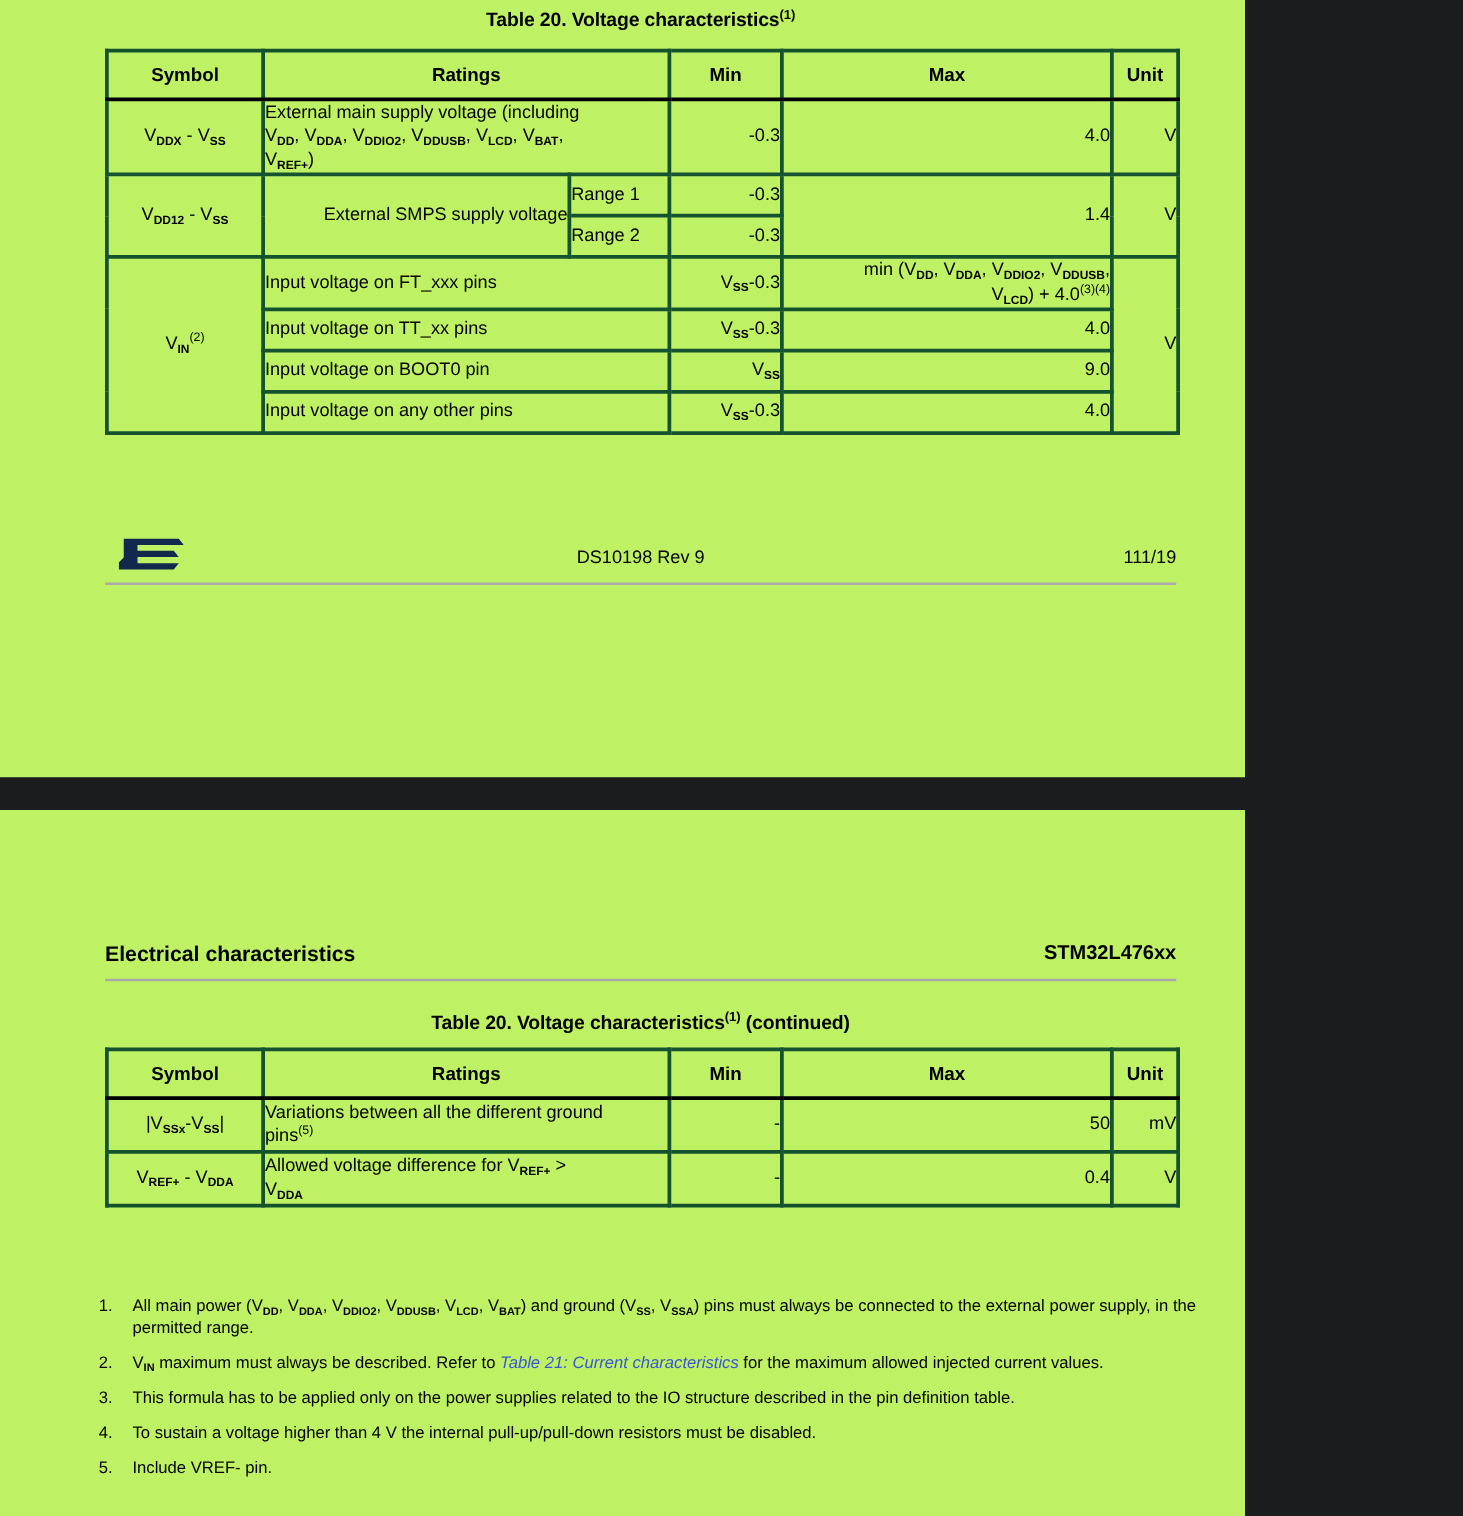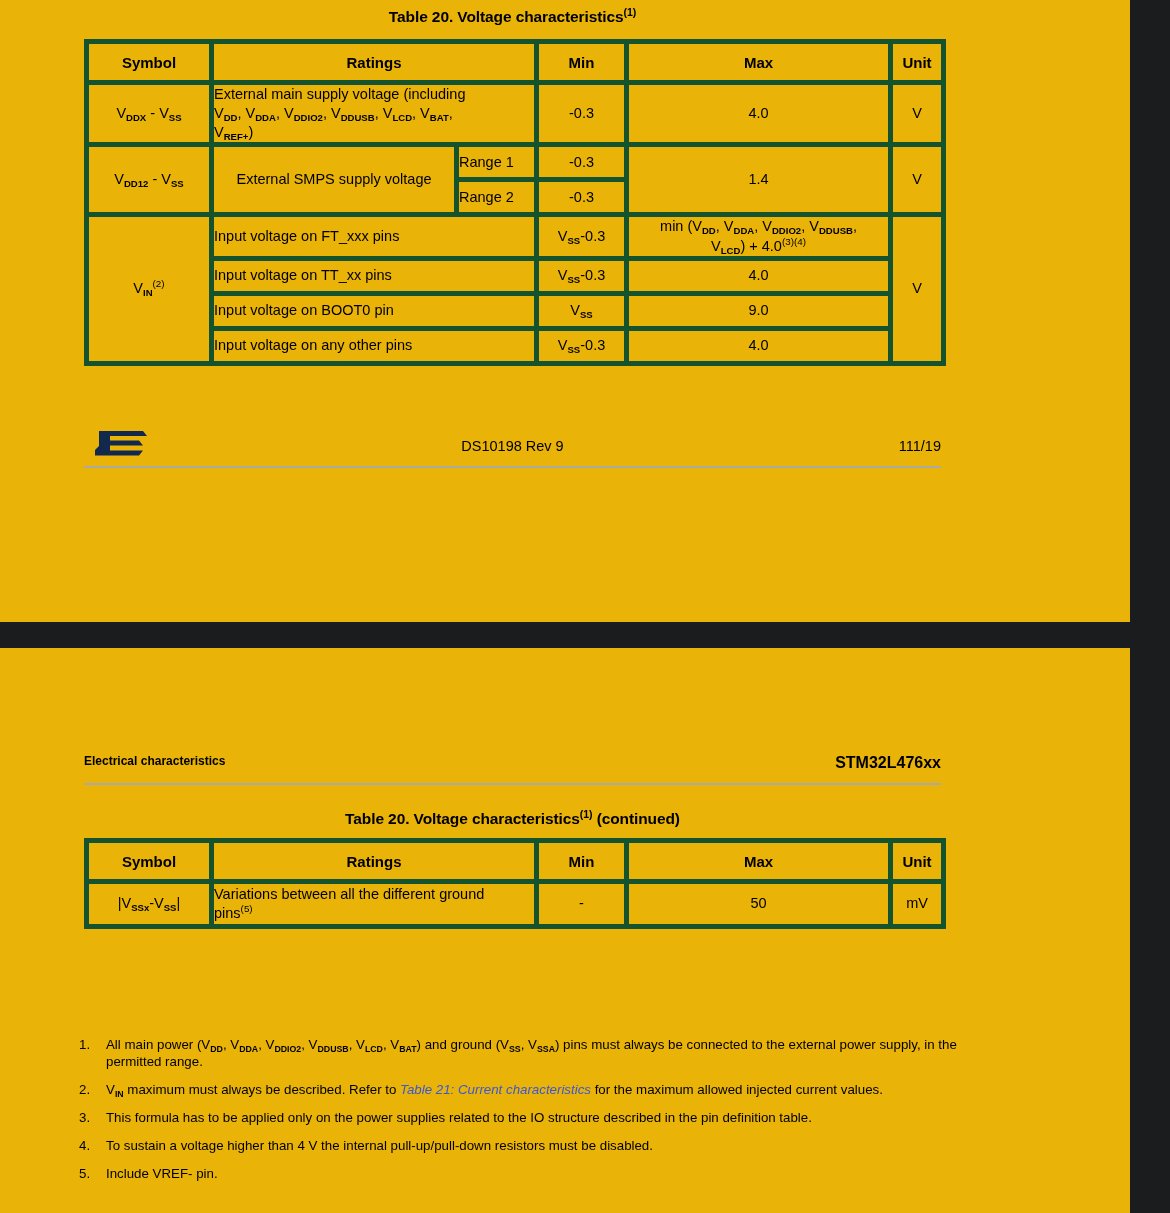--- a/index.html
+++ b/index.html
@@ -11,22 +11,22 @@
     width: 1170px;
     height: 1213px;
     position: relative;
     font-family: "Liberation Sans", sans-serif;
     color: #000;
     overflow: hidden;
   }
   .page {
     position: absolute;
     left: 0;
-    width: 1130px;
-    background: #eab308;
+    width: 996px;
+    background: #bef264;
   }
   #page-one { top: 0; height: 622px; }
   #page-gap {
     position: absolute;
     left: 0; top: 622px;
     width: 1064px; height: 26px;
     background: #1b1c1e;
   }
   #page-two { top: 648px; height: 565px; }
 
@@ -47,37 +47,37 @@
   sub { font-size: 0.66em; vertical-align: baseline; position: relative; top: 3px; line-height: 0; font-weight: bold; }
 
   
   table.vt {
     border-collapse: collapse;
     table-layout: fixed;
     width: 857px;
     font-size: 14.5px;
   }
   table.vt td, table.vt th {
-    border: 5px solid #14532d;
+    border: 3px solid #14532d;
     padding: 0;
     vertical-align: middle;
   }
   table.vt th {
     font-weight: bold;
     text-align: center;
     height: 36px;
     border-bottom: 3px solid #000;
     font-size: 15px;
   }
   .cell {
     padding: 5px 8px;
     line-height: 1.32;
     margin-top: 12px;
   }
-  .c-center { text-align: center; }
+  .c-center { text-align: right; }
   .c-left { text-align: left; }
   .row-sym { text-align: center; }
 
   .h-sym  { width: 125px; }
   .h-rat  { width: 325px; }
   .h-min  { width: 90px; }
   .h-max  { width: 264px; }
   .h-unit { width: 53px; }
 
   .sub-range { width: 80px; }
@@ -123,21 +123,21 @@
 
   
   .pg2-head {
     position: absolute;
     left: 84px;
     width: 857px;
     top: 106px;
   }
   .pg2-head .left {
     position: absolute; left: 0; top: 0;
-    font-size: 12px; font-weight: bold;
+    font-size: 17px; font-weight: bold;
   }
   .pg2-head .right {
     position: absolute; right: 0; top: 0;
     font-size: 16px; font-weight: bold;
   }
   .pg2-head .rule {
     position: absolute; left: 0; top: 29px;
     width: 857px; height: 2px; background: #a9a9a9;
   }
 
@@ -308,20 +308,29 @@
       <tbody>
         <tr>
           <td class="cell row-sym tall-40">|V<sub>SSx</sub>-V<sub>SS</sub>|</td>
           <td class="cell c-left">
             Variations between all the different ground<br>pins<sup>(5)</sup>
           </td>
           <td class="cell c-center">-</td>
           <td class="cell c-center">50</td>
           <td class="cell c-center">mV</td>
         </tr>
+        <tr>
+          <td class="cell row-sym tall-40">V<sub>REF+</sub> - V<sub>DDA</sub></td>
+          <td class="cell c-left">
+            Allowed voltage difference for V<sub>REF+</sub> &gt;<br>V<sub>DDA</sub>
+          </td>
+          <td class="cell c-center">-</td>
+          <td class="cell c-center">0.4</td>
+          <td class="cell c-center">V</td>
+        </tr>
       </tbody>
     </table>
   </div>
 
   <div class="footnotes">
     <div class="fn">
       <span class="num">1.</span>
       <span>All main power (V<sub>DD</sub>, V<sub>DDA</sub>, V<sub>DDIO2</sub>, V<sub>DDUSB</sub>, V<sub>LCD</sub>, V<sub>BAT</sub>) and ground (V<sub>SS</sub>, V<sub>SSA</sub>) pins must always be connected to the external power supply, in the permitted range.</span>
     </div>
     <div class="fn">

